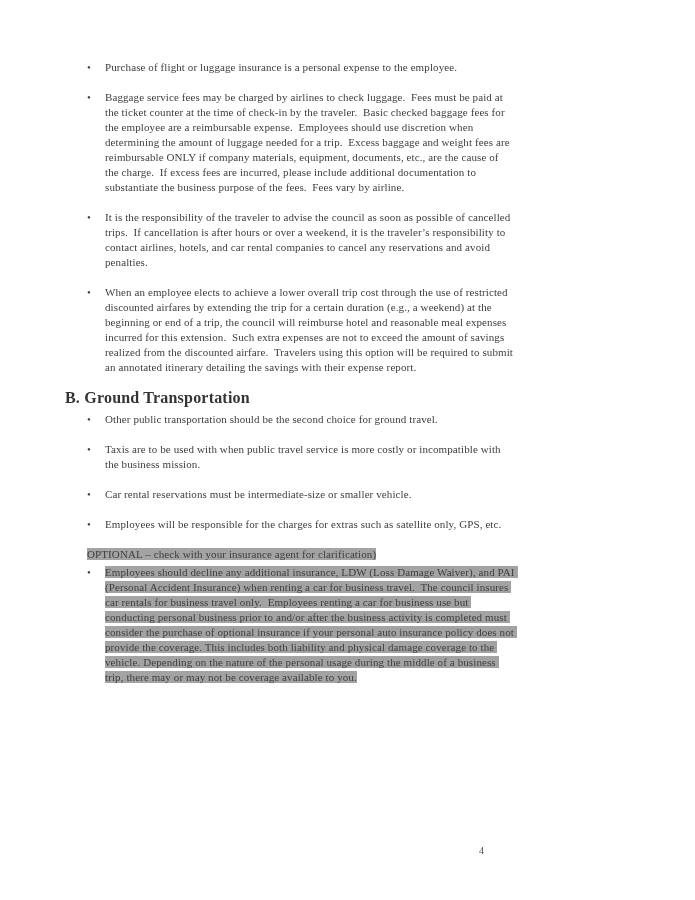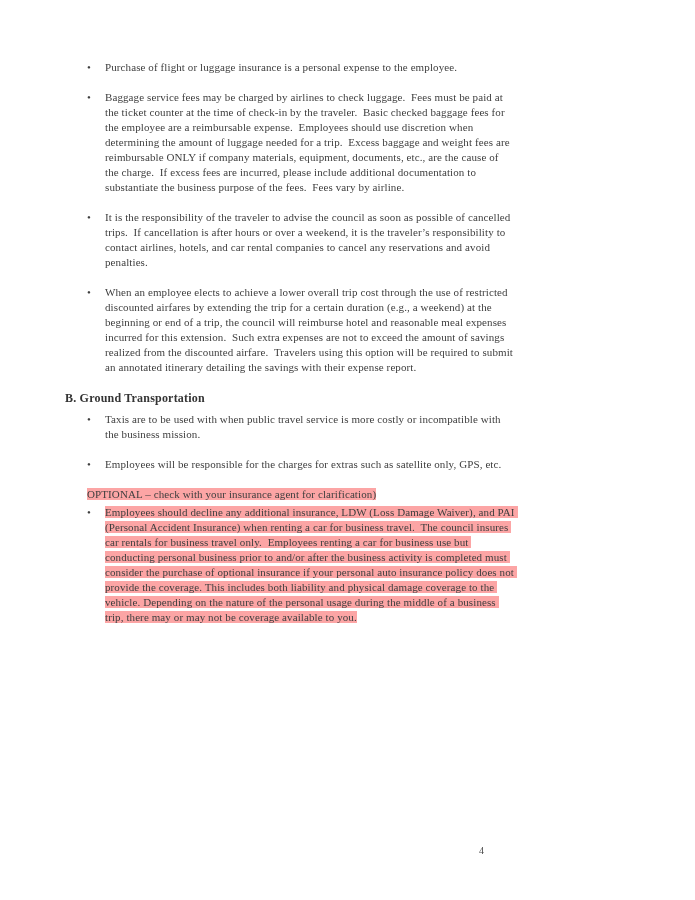--- a/index.html
+++ b/index.html
@@ -34,32 +34,32 @@
   ul.bullets > li::before {
     content: "\2022";
     position: absolute;
     left: 22px;
     top: 0;
   }
   .bullet-text {
     white-space: pre-wrap;
   }
   h2.section-heading {
-    font-size: 12px;
+    font-size: 16px;
     line-height: 16px;
     font-weight: bold;
     color: #343434;
     margin: 6px 0 6px 0;
     letter-spacing: 0.2px;
   }
   .optional-intro {
     margin: 0 0 3px 22px;
   }
   .hl {
-    background-color: #fca5a5;
+    background-color: #a3a3a3;
   }
   .page-number {
     position: absolute;
     right: 65px;
     bottom: 42px;
     font-size: 10px;
     color: #4a4a4a;
   }
 </style>
 </head>
@@ -79,21 +79,27 @@
     </li>
     <li>
       <span class="bullet-text">When an employee elects to achieve a lower overall trip cost through the use of restricted discounted airfares by extending the trip for a certain duration (e.g., a weekend) at the beginning or end of a trip, the council will reimburse hotel and reasonable meal expenses incurred for this extension.  Such extra expenses are not to exceed the amount of savings realized from the discounted airfare.  Travelers using this option will be required to submit an annotated itinerary detailing the savings with their expense report.</span>
     </li>
   </ul>
 
   <h2 class="section-heading">B. Ground Transportation</h2>
 
   <ul class="bullets">
     <li>
+      <span class="bullet-text">Other public transportation should be the second choice for ground travel.</span>
+    </li>
+    <li>
       <span class="bullet-text">Taxis are to be used with when public travel service is more costly or incompatible with the business mission.</span>
+    </li>
+    <li>
+      <span class="bullet-text">Car rental reservations must be intermediate-size or smaller vehicle.</span>
     </li>
     <li>
       <span class="bullet-text">Employees will be responsible for the charges for extras such as satellite only, GPS, etc.</span>
     </li>
   </ul>
 
   <div class="optional-intro">
     <span class="bullet-text hl">OPTIONAL – check with your insurance agent for clarification)</span>
   </div>
 

